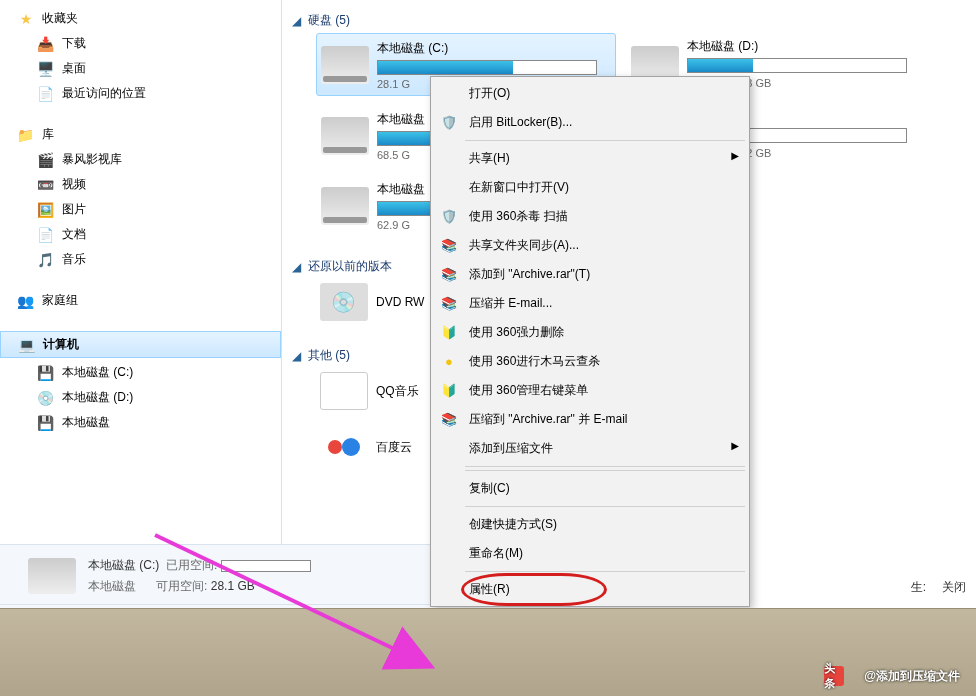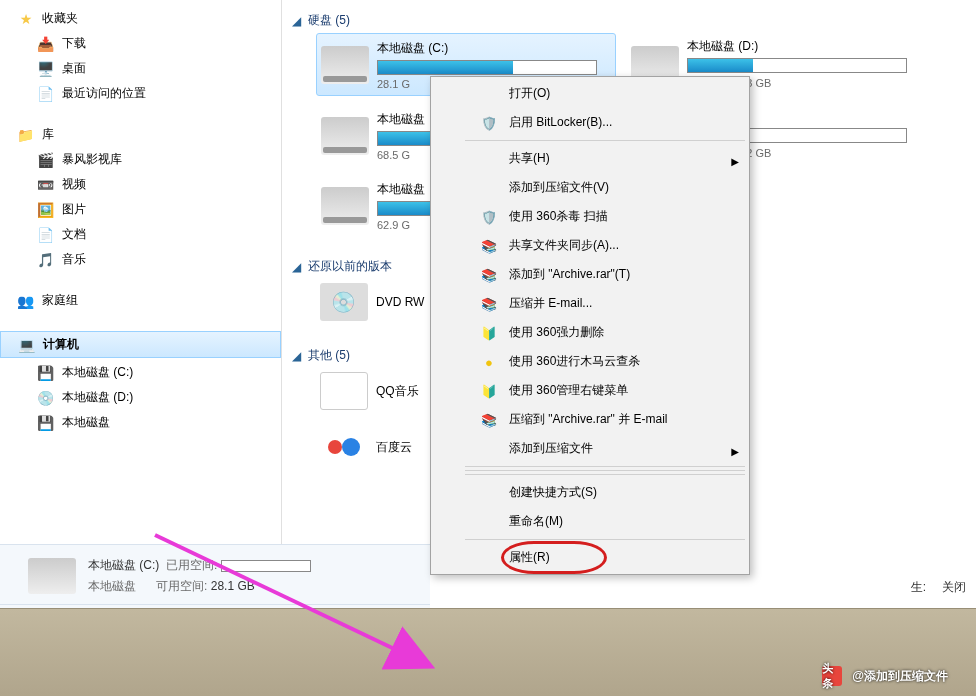--- a/index.html
+++ b/index.html
@@ -34,26 +34,26 @@
 .prop-panel { position: absolute; bottom: 88px; left: 0; width: 430px; background: #f4f8fc; border-top: 1px solid #d9e3ee; padding: 10px 28px; display: flex; align-items: center; }
 .prop-panel .pp-icon { width: 48px; height: 36px; background: linear-gradient(#ccc,#eee); border-radius: 3px; margin-right: 12px; }
 .prop-panel .pp-text { line-height: 1.8; color: #333; }
 .prop-panel .pp-label { color: #6a6a6a; }
 .prop-panel .pp-bar { display:inline-block; width: 90px; height: 12px; border:1px solid #888; background:#fff; vertical-align: middle; }
 .prop-panel .pp-bar-fill { height:100%; width:60%; background: linear-gradient(#3cc1e8,#1a8bc9); }
 .tip { position: absolute; bottom: 58px; left: 0; width: 430px; border-top: 1px solid #d9e3ee; padding: 8px 4px; font-size: 12px; color: #333; }
 .right-status { position: absolute; right: 10px; bottom: 100px; display: flex; align-items: center; gap: 16px; color: #333; }
 .ground { position: absolute; bottom: 0; left: 0; right: 0; height: 88px; background: linear-gradient(#c2b89f, #b0a58c); border-top: 1px solid #988e76; }
 .arrow-svg { position: absolute; left: 150px; top: 530px; pointer-events: none; }
-.watermark { position: absolute; right: 28px; bottom: 10px; display: flex; align-items: center; gap: 10px; color: #fff; font-weight: bold; text-shadow: 0 0 3px #000; }
+.watermark { position: absolute; right: 16px; bottom: 10px; display: flex; align-items: center; gap: 20px; color: #fff; font-weight: bold; text-shadow: 0 0 3px #000; }
 .watermark .logo { width: 20px; height: 20px; background: #e8453c; border-radius: 3px; display: flex; align-items: center; justify-content: center; color: #fff; font-size: 11px; }
 
 
 .ctx-menu { position: absolute; left: 430px; top: 76px; width: 320px; background: #f2f2f2; border: 1px solid #a3a3a3; box-shadow: 3px 3px 8px rgba(0,0,0,0.25); padding: 2px; }
-.ctx-item { display: flex; align-items: flex-end; padding: 6px 8px 6px 36px; position: relative; color: #000; margin-left: 40px; }
+.ctx-item { display: flex; align-items: flex-start; padding: 6px 8px 6px 36px; position: relative; color: #000; }
 .ctx-item .m-ico { position: absolute; left: 8px; width: 16px; height: 16px; display: flex; align-items: center; justify-content: center; font-size: 13px; }
 .ctx-item .sub-arrow { margin-left: auto; font-size: 10px; }
 .ctx-sep { height: 1px; background: #d0d0d0; margin: 3px 2px 3px 32px; }
 .ctx-item.circled::after { content: ''; position: absolute; left: 28px; right: 140px; top: -2px; bottom: -2px; border: 3px solid #d41e1e; border-radius: 50% / 80%; pointer-events: none; }
 </style>
 </head>
 <body>
 
 <div class="main">
 
@@ -239,21 +239,21 @@
   <div class="ctx-item">
       <span class="m-ico">🛡️</span>
       <span>启用 BitLocker(B)...</span>
     </div>
   <div class="ctx-sep"></div>
   <div class="ctx-item">
       <span>共享(H)</span>
       <span class="sub-arrow">▶</span>
     </div>
   <div class="ctx-item">
-      <span>添加到压缩文件(V)</span>
+      <span>在新窗口中打开(V)</span>
     </div>
   <div class="ctx-item">
       <span class="m-ico" style="color:#3fb24f">🛡️</span>
       <span>使用 360杀毒 扫描</span>
     </div>
   <div class="ctx-item">
       <span class="m-ico">📚</span>
       <span>共享文件夹同步(A)...</span>
     </div>
   <div class="ctx-item">
@@ -279,20 +279,23 @@
   <div class="ctx-item">
       <span class="m-ico">📚</span>
       <span>压缩到 "Archive.rar" 并 E-mail</span>
     </div>
   <div class="ctx-item">
       <span>添加到压缩文件</span>
       <span class="sub-arrow">▶</span>
     </div>
   <div class="ctx-sep"></div>
   <div class="ctx-sep"></div>
+  <div class="ctx-item">
+      <span>复制(C)</span>
+    </div>
   <div class="ctx-sep"></div>
   <div class="ctx-item">
       <span>创建快捷方式(S)</span>
     </div>
   <div class="ctx-item">
       <span>重命名(M)</span>
     </div>
   <div class="ctx-sep"></div>
   <div class="ctx-item circled">
       <span>属性(R)</span>

